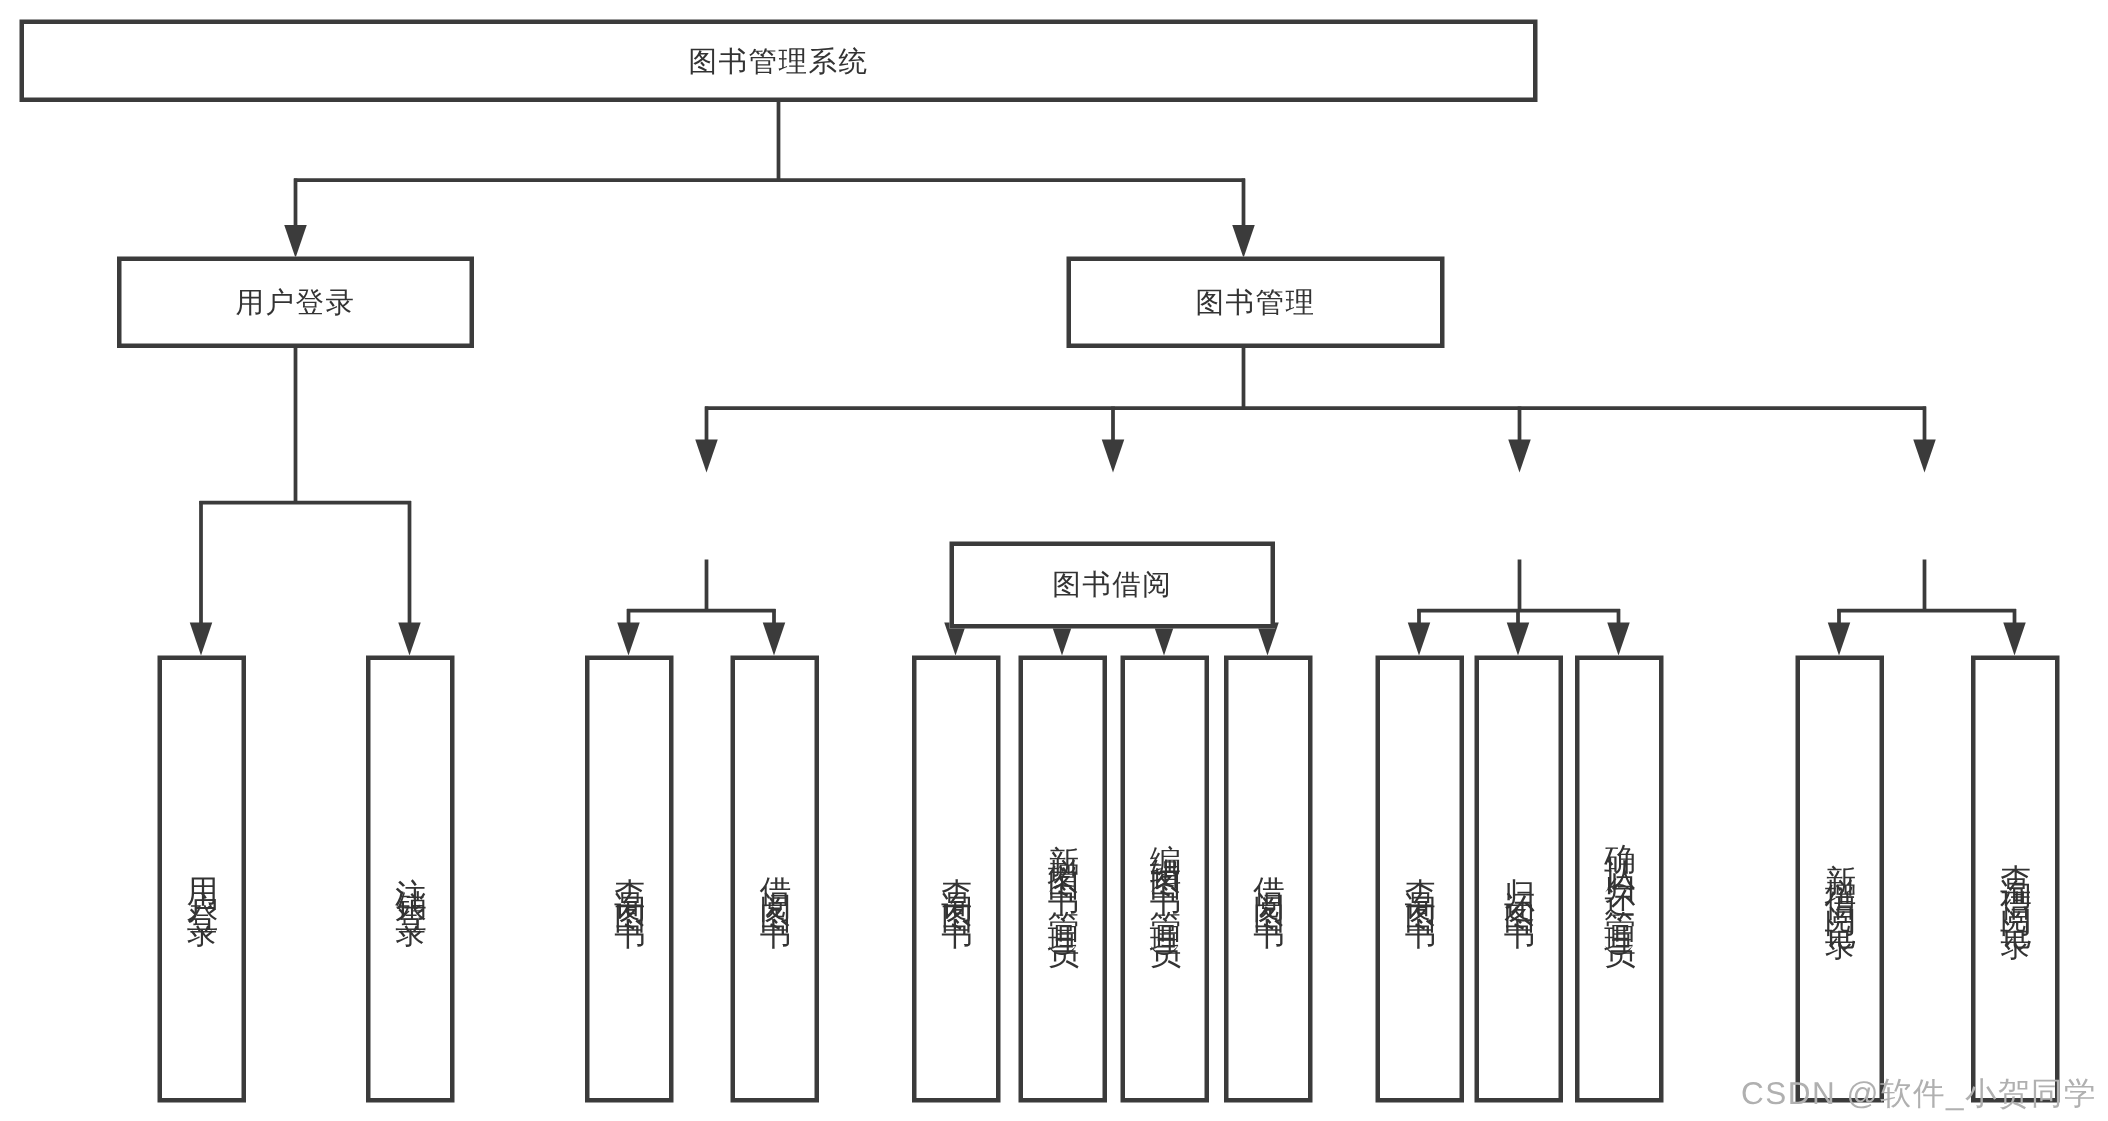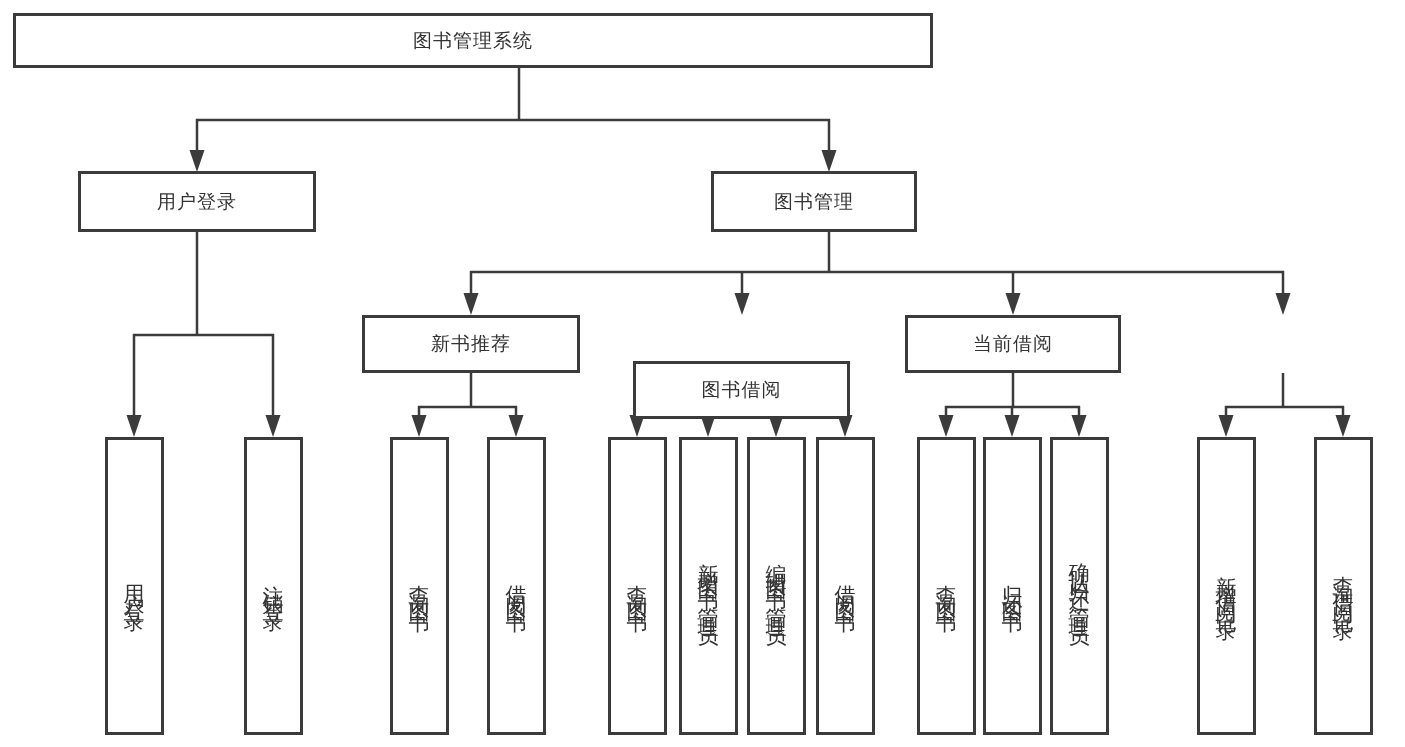--- a/index.html
+++ b/index.html
@@ -120,39 +120,33 @@
       <polygon points="768.5,415 783.5,415 776,437"></polygon>
       <polygon points="837.5,415 852.5,415 845,437"></polygon>
       <polygon points="938.5,415 953.5,415 946,437"></polygon>
       <polygon points="1004.5,415 1019.5,415 1012,437"></polygon>
       <polygon points="1071.5,415 1086.5,415 1079,437"></polygon>
       <polygon points="1218.5,415 1233.5,415 1226,437"></polygon>
       <polygon points="1335.5,415 1350.5,415 1343,437"></polygon>
     </g>
   </svg>
 
-  <div class="node hbox" style="left:13px; top:13px; width:920px; height:55px;">
+  <div class="node hbox" style="left:13px; top:13px; width:1012px; height:55px;">
     <span>图书管理系统</span>
   </div>
 
   <div class="node hbox" style="left:78px; top:171px; width:238px; height:61px;">
     <span>用户登录</span>
   </div>
-  <div class="node hbox" style="left:711px; top:171px; width:206px; height:61px;font-family:Liberation Serif, serif;">
+  <div class="node hbox" style="left:711px; top:171px; width:252px; height:61px;font-family:Liberation Serif, serif;">
     <span>图书管理</span>
   </div>
 
-  <div class="node hbox" style="left:362px; top:315px; width:218px; height:58px;">
-    <span>新书推荐</span>
-  </div>
   <div class="node hbox" style="left:633px; top:315px; width:217px; height:58px;margin-top:46px;">
     <span>图书借阅</span>
-  </div>
-  <div class="node hbox" style="left:905px; top:315px; width:216px; height:58px;">
-    <span>当前借阅</span>
   </div>
 
   <div class="node vbox" style="left:105px;">
     <span>用户登录</span>
   </div>
   <div class="node vbox" style="left:244px;">
     <span>注销登录</span>
   </div>
 
   <div class="node vbox" style="left:390px;">
@@ -185,14 +179,15 @@
     <span>确认归还（管理员）</span>
   </div>
 
   <div class="node vbox" style="left:1197px;">
     <span>新增借阅记录</span>
   </div>
   <div class="node vbox" style="left:1314px;">
     <span>查询借阅记录</span>
   </div>
 
+  <div class="watermark">CSDN @软件_小贺同学</div>
 
 </div>
 
 </body></html>

